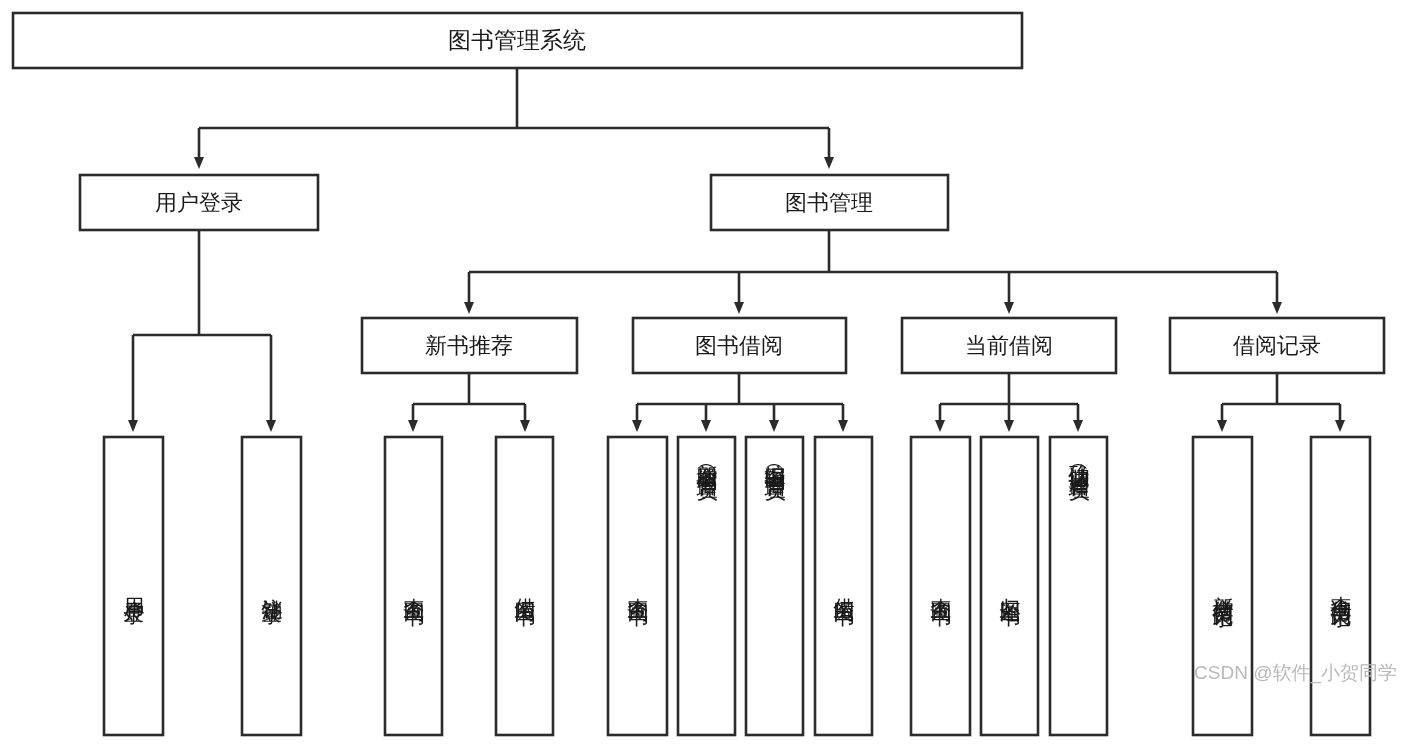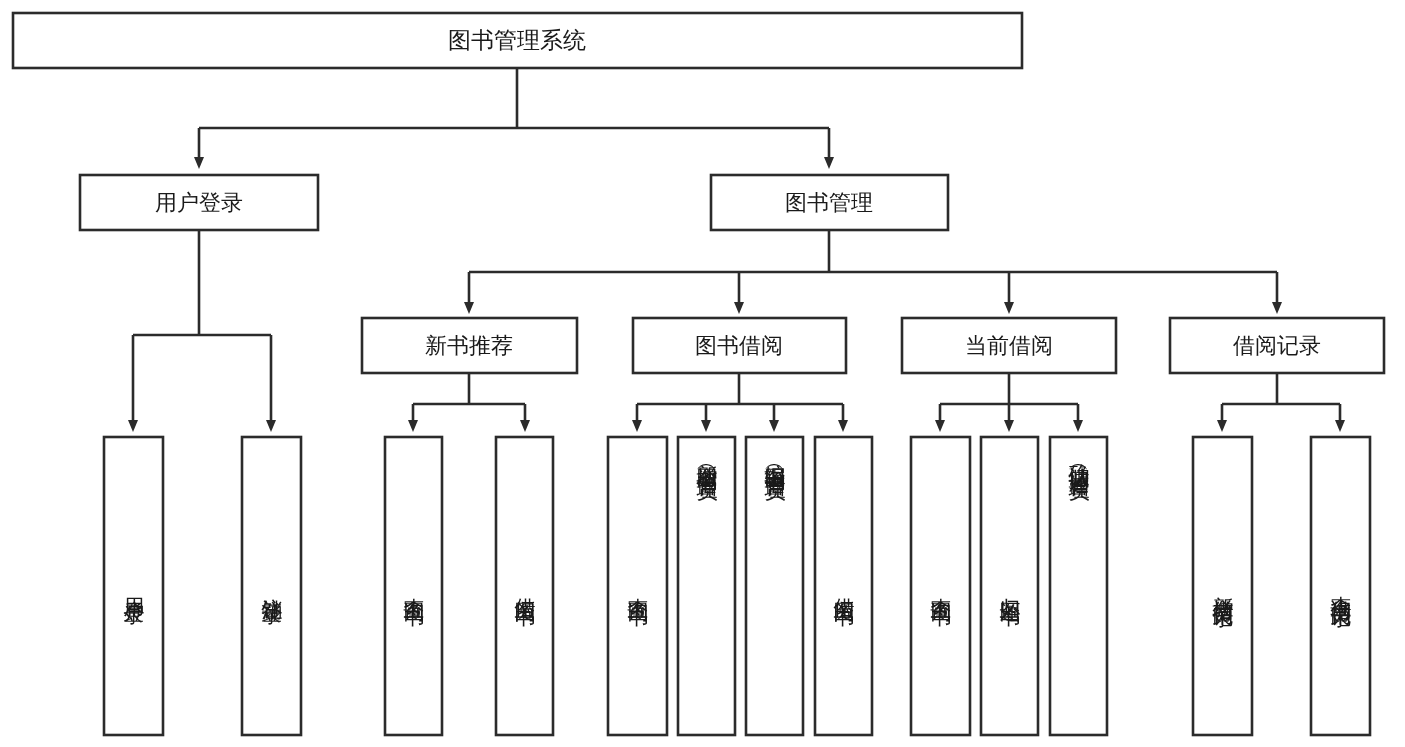--- a/index.html
+++ b/index.html
@@ -230,14 +230,15 @@
     <span class="vlabel" style="margin-top:10px;">确认归还（管理员）</span>
   </div>
 
   <div class="vlabel-wrap" style="left:1193px; top:437px; width:59px; height:298px;">
     <span class="vlabel">新增借阅记录</span>
   </div>
   <div class="vlabel-wrap" style="left:1311px; top:437px; width:59px; height:298px;">
     <span class="vlabel">查询借阅记录</span>
   </div>
 
+  <div class="watermark">CSDN @软件_小贺同学</div>
 
 </div>
 
 </body></html>

